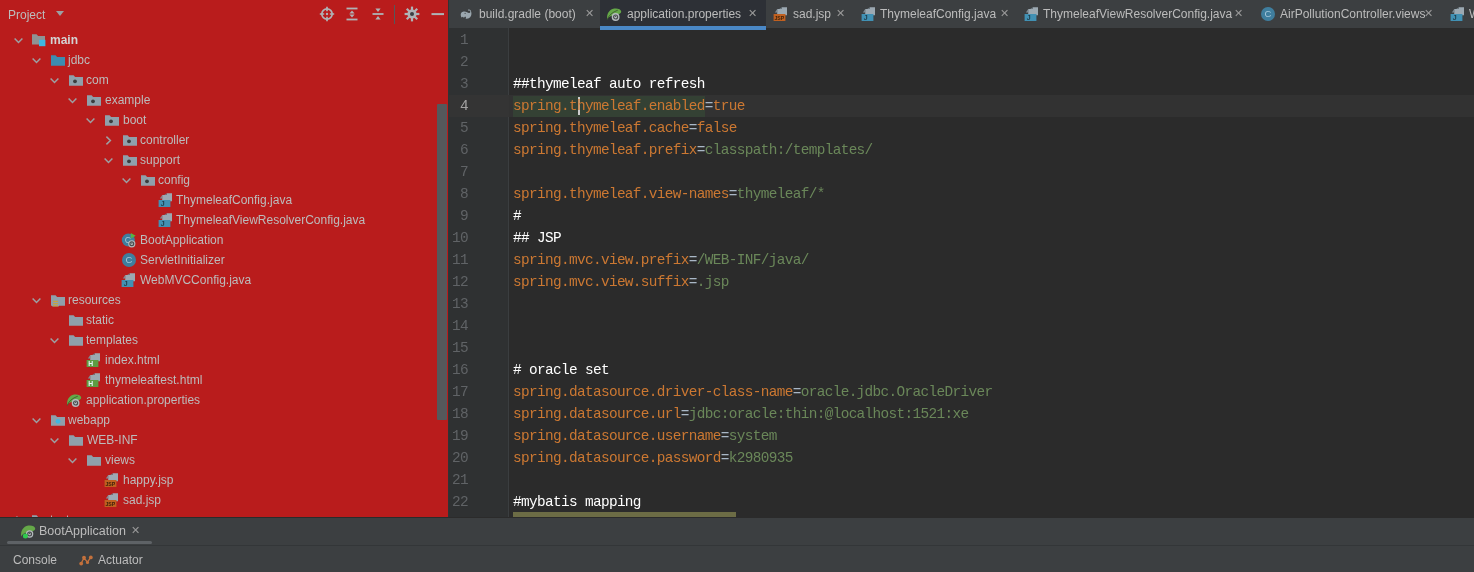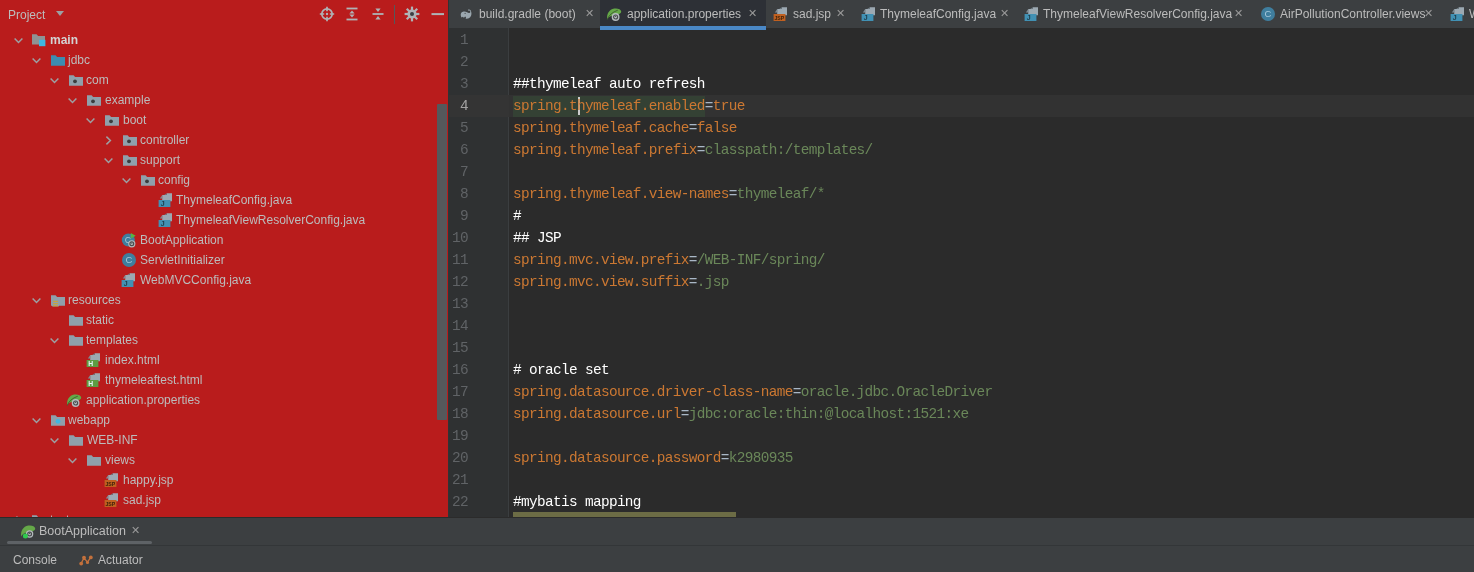--- a/index.html
+++ b/index.html
@@ -457,33 +457,34 @@
 <div class="ab num" style="top:111px">6</div>
 <div class="ab code" style="left:64px;top:111px"><k>spring.thymeleaf.prefix</k><e>=</e><v>classpath:/templates/</v></div>
 <div class="ab num" style="top:133px">7</div>
 <div class="ab num" style="top:155px">8</div>
 <div class="ab code" style="left:64px;top:155px"><k>spring.thymeleaf.view-names</k><e>=</e><v>thymeleaf/*</v></div>
 <div class="ab num" style="top:177px">9</div>
 <div class="ab code" style="left:64px;top:177px"><i>#</i></div>
 <div class="ab num" style="top:199px">10</div>
 <div class="ab code" style="left:64px;top:199px"><i>## JSP</i></div>
 <div class="ab num" style="top:221px">11</div>
-<div class="ab code" style="left:64px;top:221px"><k>spring.mvc.view.prefix</k><e>=</e><v>/WEB-INF/spring/</v></div>
+<div class="ab code" style="left:64px;top:221px"><k>spring.mvc.view.prefix</k><e>=</e><v>/WEB-INF/java/</v></div>
 <div class="ab num" style="top:243px">12</div>
 <div class="ab code" style="left:64px;top:243px"><k>spring.mvc.view.suffix</k><e>=</e><v>.jsp</v></div>
 <div class="ab num" style="top:265px">13</div>
 <div class="ab num" style="top:287px">14</div>
 <div class="ab num" style="top:309px">15</div>
 <div class="ab num" style="top:331px">16</div>
 <div class="ab code" style="left:64px;top:331px"><i># oracle set</i></div>
 <div class="ab num" style="top:353px">17</div>
 <div class="ab code" style="left:64px;top:353px"><k>spring.datasource.driver-class-name</k><e>=</e><v>oracle.jdbc.OracleDriver</v></div>
 <div class="ab num" style="top:375px">18</div>
 <div class="ab code" style="left:64px;top:375px"><k>spring.datasource.url</k><e>=</e><v>jdbc:oracle:thin:@localhost:1521:xe</v></div>
 <div class="ab num" style="top:397px">19</div>
+<div class="ab code" style="left:64px;top:397px"><k>spring.datasource.username</k><e>=</e><v>system</v></div>
 <div class="ab num" style="top:419px">20</div>
 <div class="ab code" style="left:64px;top:419px"><k>spring.datasource.password</k><e>=</e><v>k2980935</v></div>
 <div class="ab num" style="top:441px">21</div>
 <div class="ab num" style="top:463px">22</div>
 <div class="ab code" style="left:64px;top:463px"><i>#mybatis mapping</i></div>
 </div>
 <div id="bottom">
   <div id="btopline"></div>
   <span class="ab" style="left:20px;top:6px">
       <svg width="16" height="16" viewBox="0 0 16 16" style="display:block">

